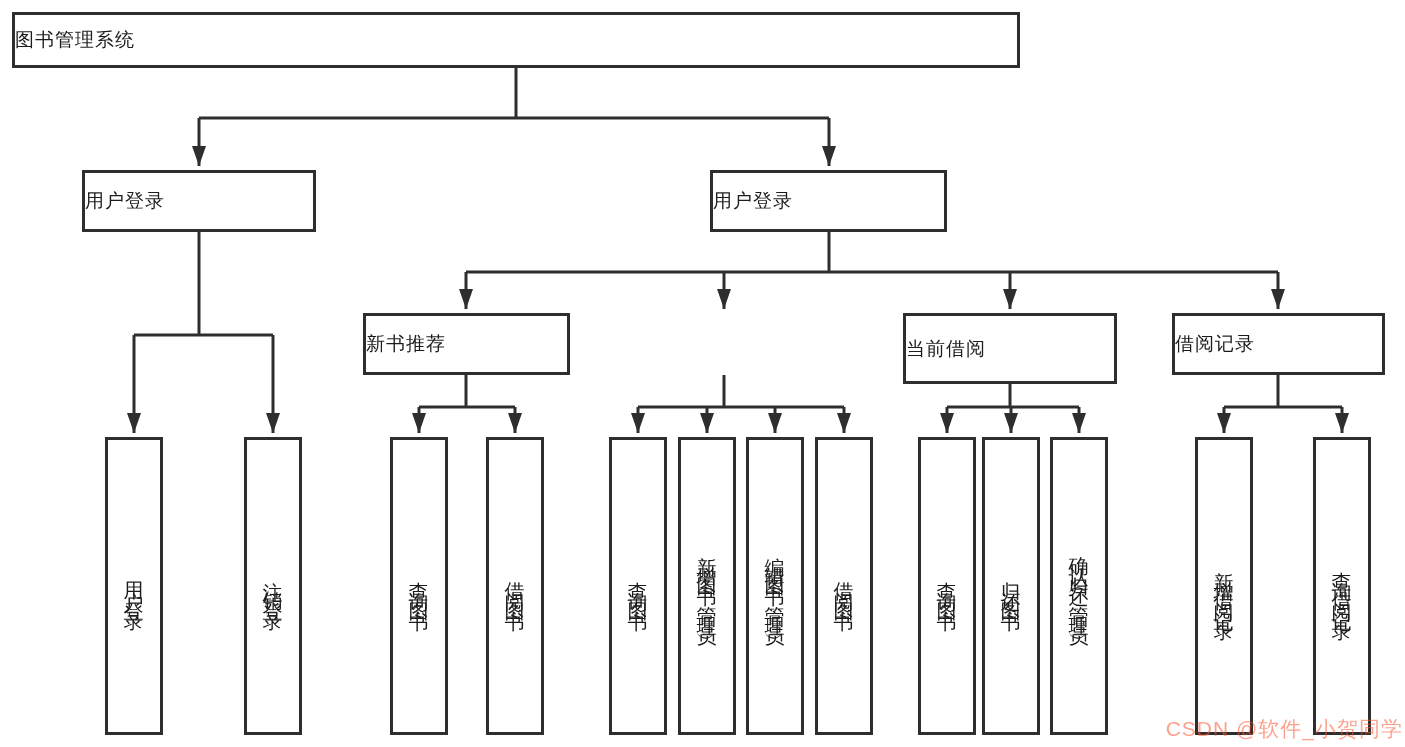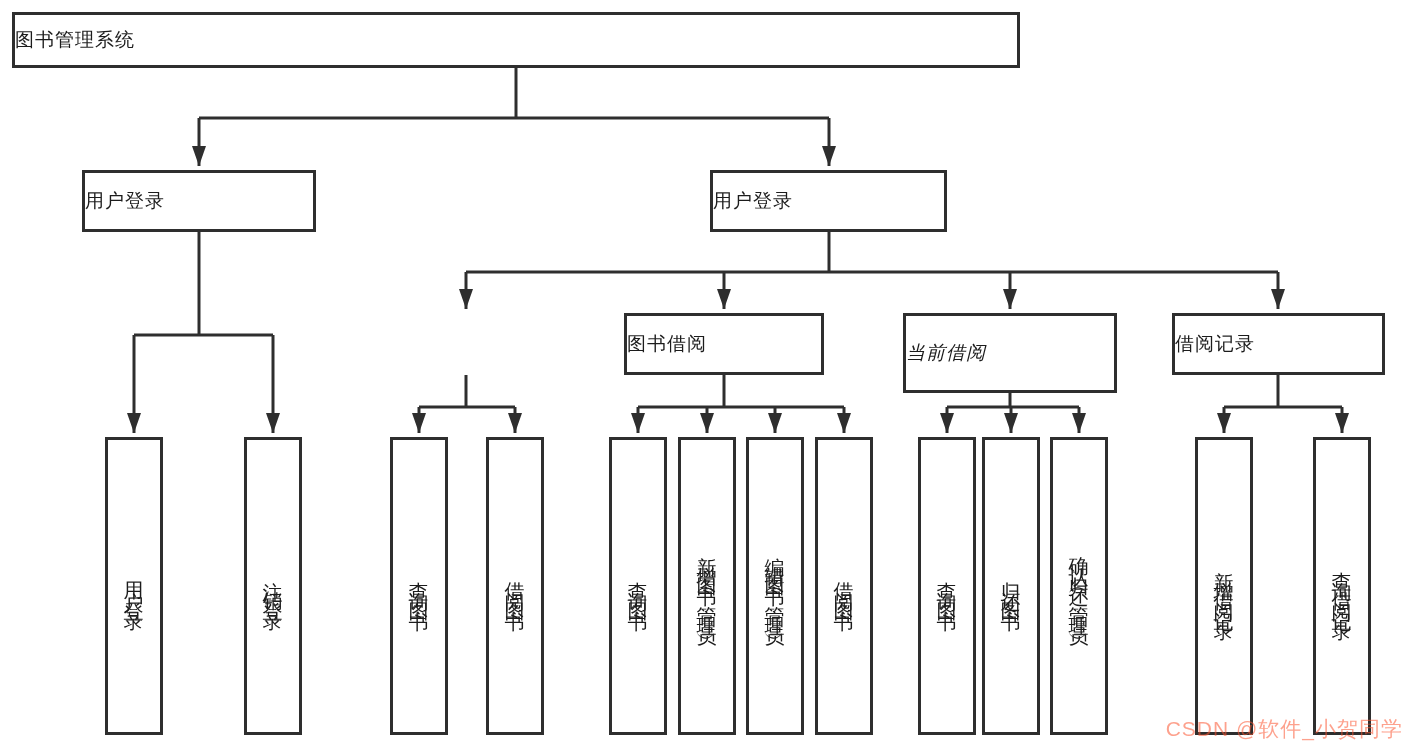--- a/index.html
+++ b/index.html
@@ -114,24 +114,24 @@
     <span>图书管理系统</span>
   </div>
 
   <div class="hbox" style="left:82px;top:170px;width:234px;height:62px;">
     <span>用户登录</span>
   </div>
   <div class="hbox" style="left:710px;top:170px;width:237px;height:62px;">
     <span>用户登录</span>
   </div>
 
-  <div class="hbox" style="left:624px;top:313px;width:200px;height:62px;">
-    <span>图书借阅</span>
+  <div class="hbox" style="left:363px;top:313px;width:207px;height:62px;">
+    <span>新书推荐</span>
   </div>
-  <div class="hbox" style="left:903px;top:313px;width:214px;height:80px;font-style:italic;">
+  <div class="hbox" style="left:903px;top:313px;width:214px;height:71px;">
     <span>当前借阅</span>
   </div>
   <div class="hbox" style="left:1172px;top:313px;width:213px;height:62px;">
     <span>借阅记录</span>
   </div>
 
   <div class="leaf" style="left:105px;">
     <span class="vtext">用户登录</span>
   </div>
   <div class="leaf" style="left:244px;">

